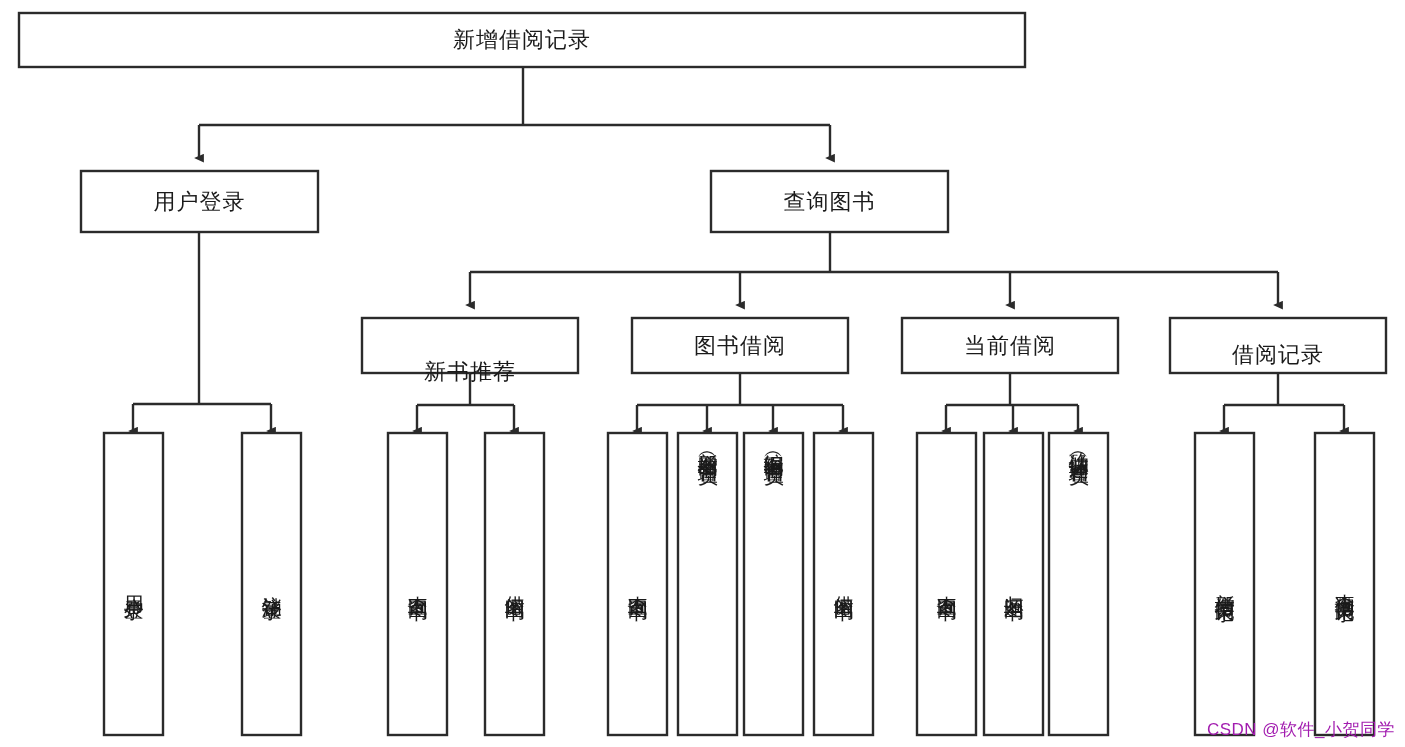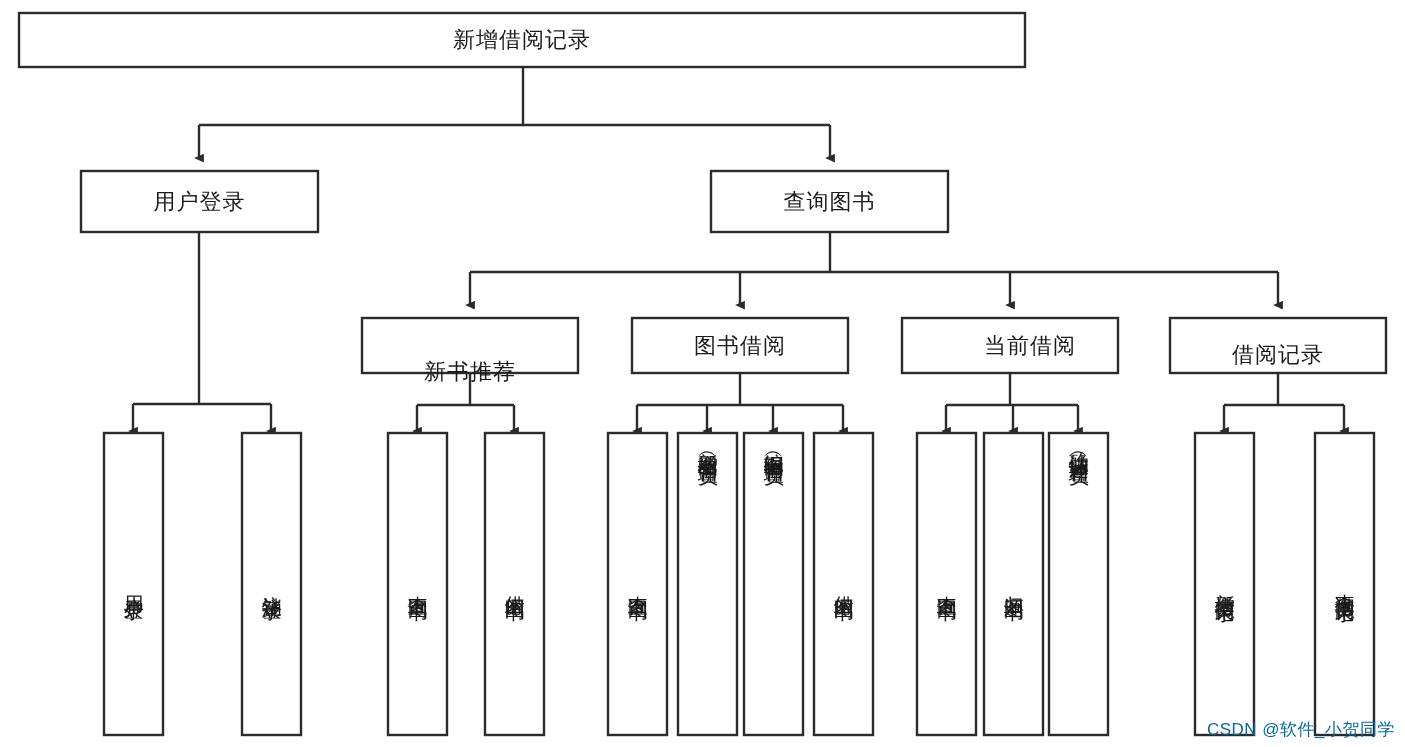--- a/index.html
+++ b/index.html
@@ -68,21 +68,21 @@
     color: #1a1a1a;
     white-space: nowrap;
     letter-spacing: 1px;
   }
   #watermark {
     position: absolute;
     right: 10px;
     bottom: 6px;
     font-family: "Liberation Sans", "DejaVu Sans", sans-serif;
     font-size: 17px;
-    color: #0369a1;
+    color: #a21caf;
     letter-spacing: 0.5px;
     white-space: nowrap;
   }
 </style>
 </head>
 <body>
 
 <div id="diagram-root">
 
   <svg class="diagram-canvas" viewBox="0 0 1405 747">
@@ -171,21 +171,21 @@
   <div class="hlabel-wrap" style="left:711px; top:171px; width:237px; height:61px;">
     <span class="hlabel-text">查询图书</span>
   </div>
 
   <div class="hlabel-wrap" style="left:362px; top:318px; width:216px; height:40px;margin-top:34px;">
     <span class="hlabel-text">新书推荐</span>
   </div>
   <div class="hlabel-wrap" style="left:632px; top:318px; width:216px; height:55px;">
     <span class="hlabel-text">图书借阅</span>
   </div>
-  <div class="hlabel-wrap" style="left:902px; top:318px; width:216px; height:55px;padding-left:20px;">
+  <div class="hlabel-wrap" style="left:902px; top:318px; width:216px; height:55px;">
     <span class="hlabel-text">当前借阅</span>
   </div>
   <div class="hlabel-wrap" style="left:1170px; top:318px; width:216px; height:73px;">
     <span class="hlabel-text">借阅记录</span>
   </div>
 
   <div class="vlabel-wrap" style="left:104px; top:433px; width:59px; height:302px;">
     <span class="vlabel-text">用户登录</span>
   </div>
   <div class="vlabel-wrap" style="left:242px; top:433px; width:59px; height:302px;">

